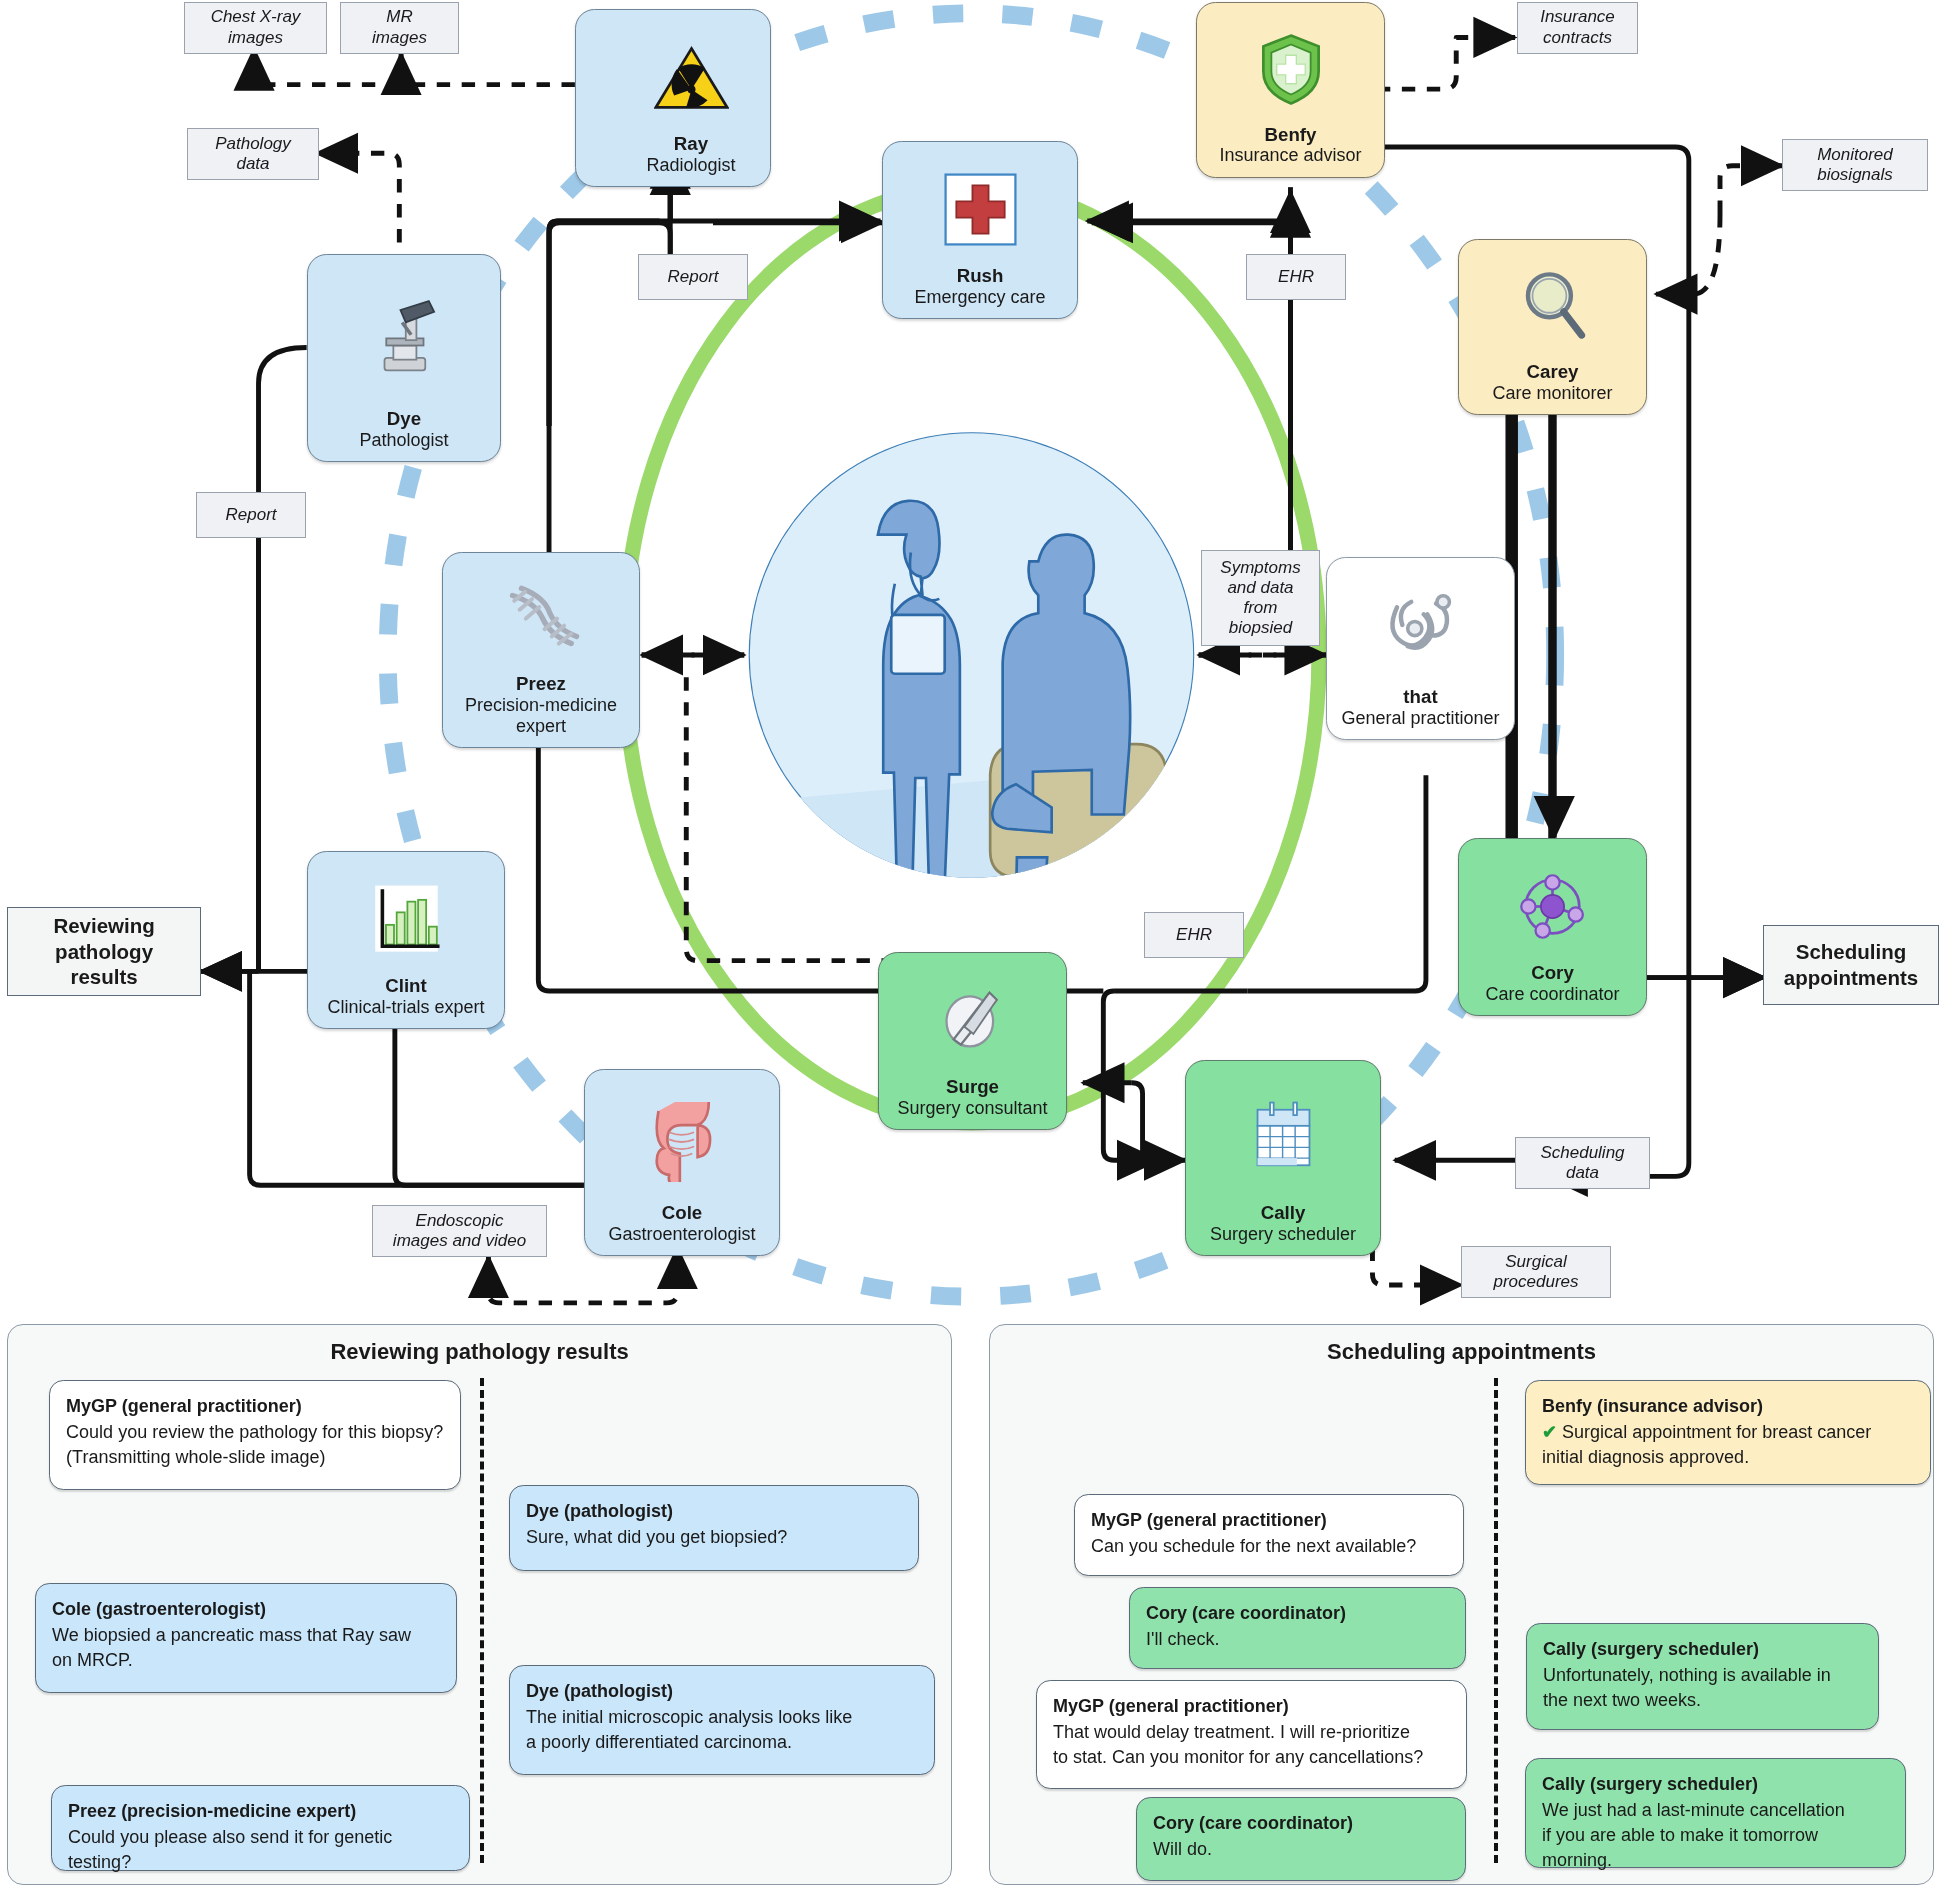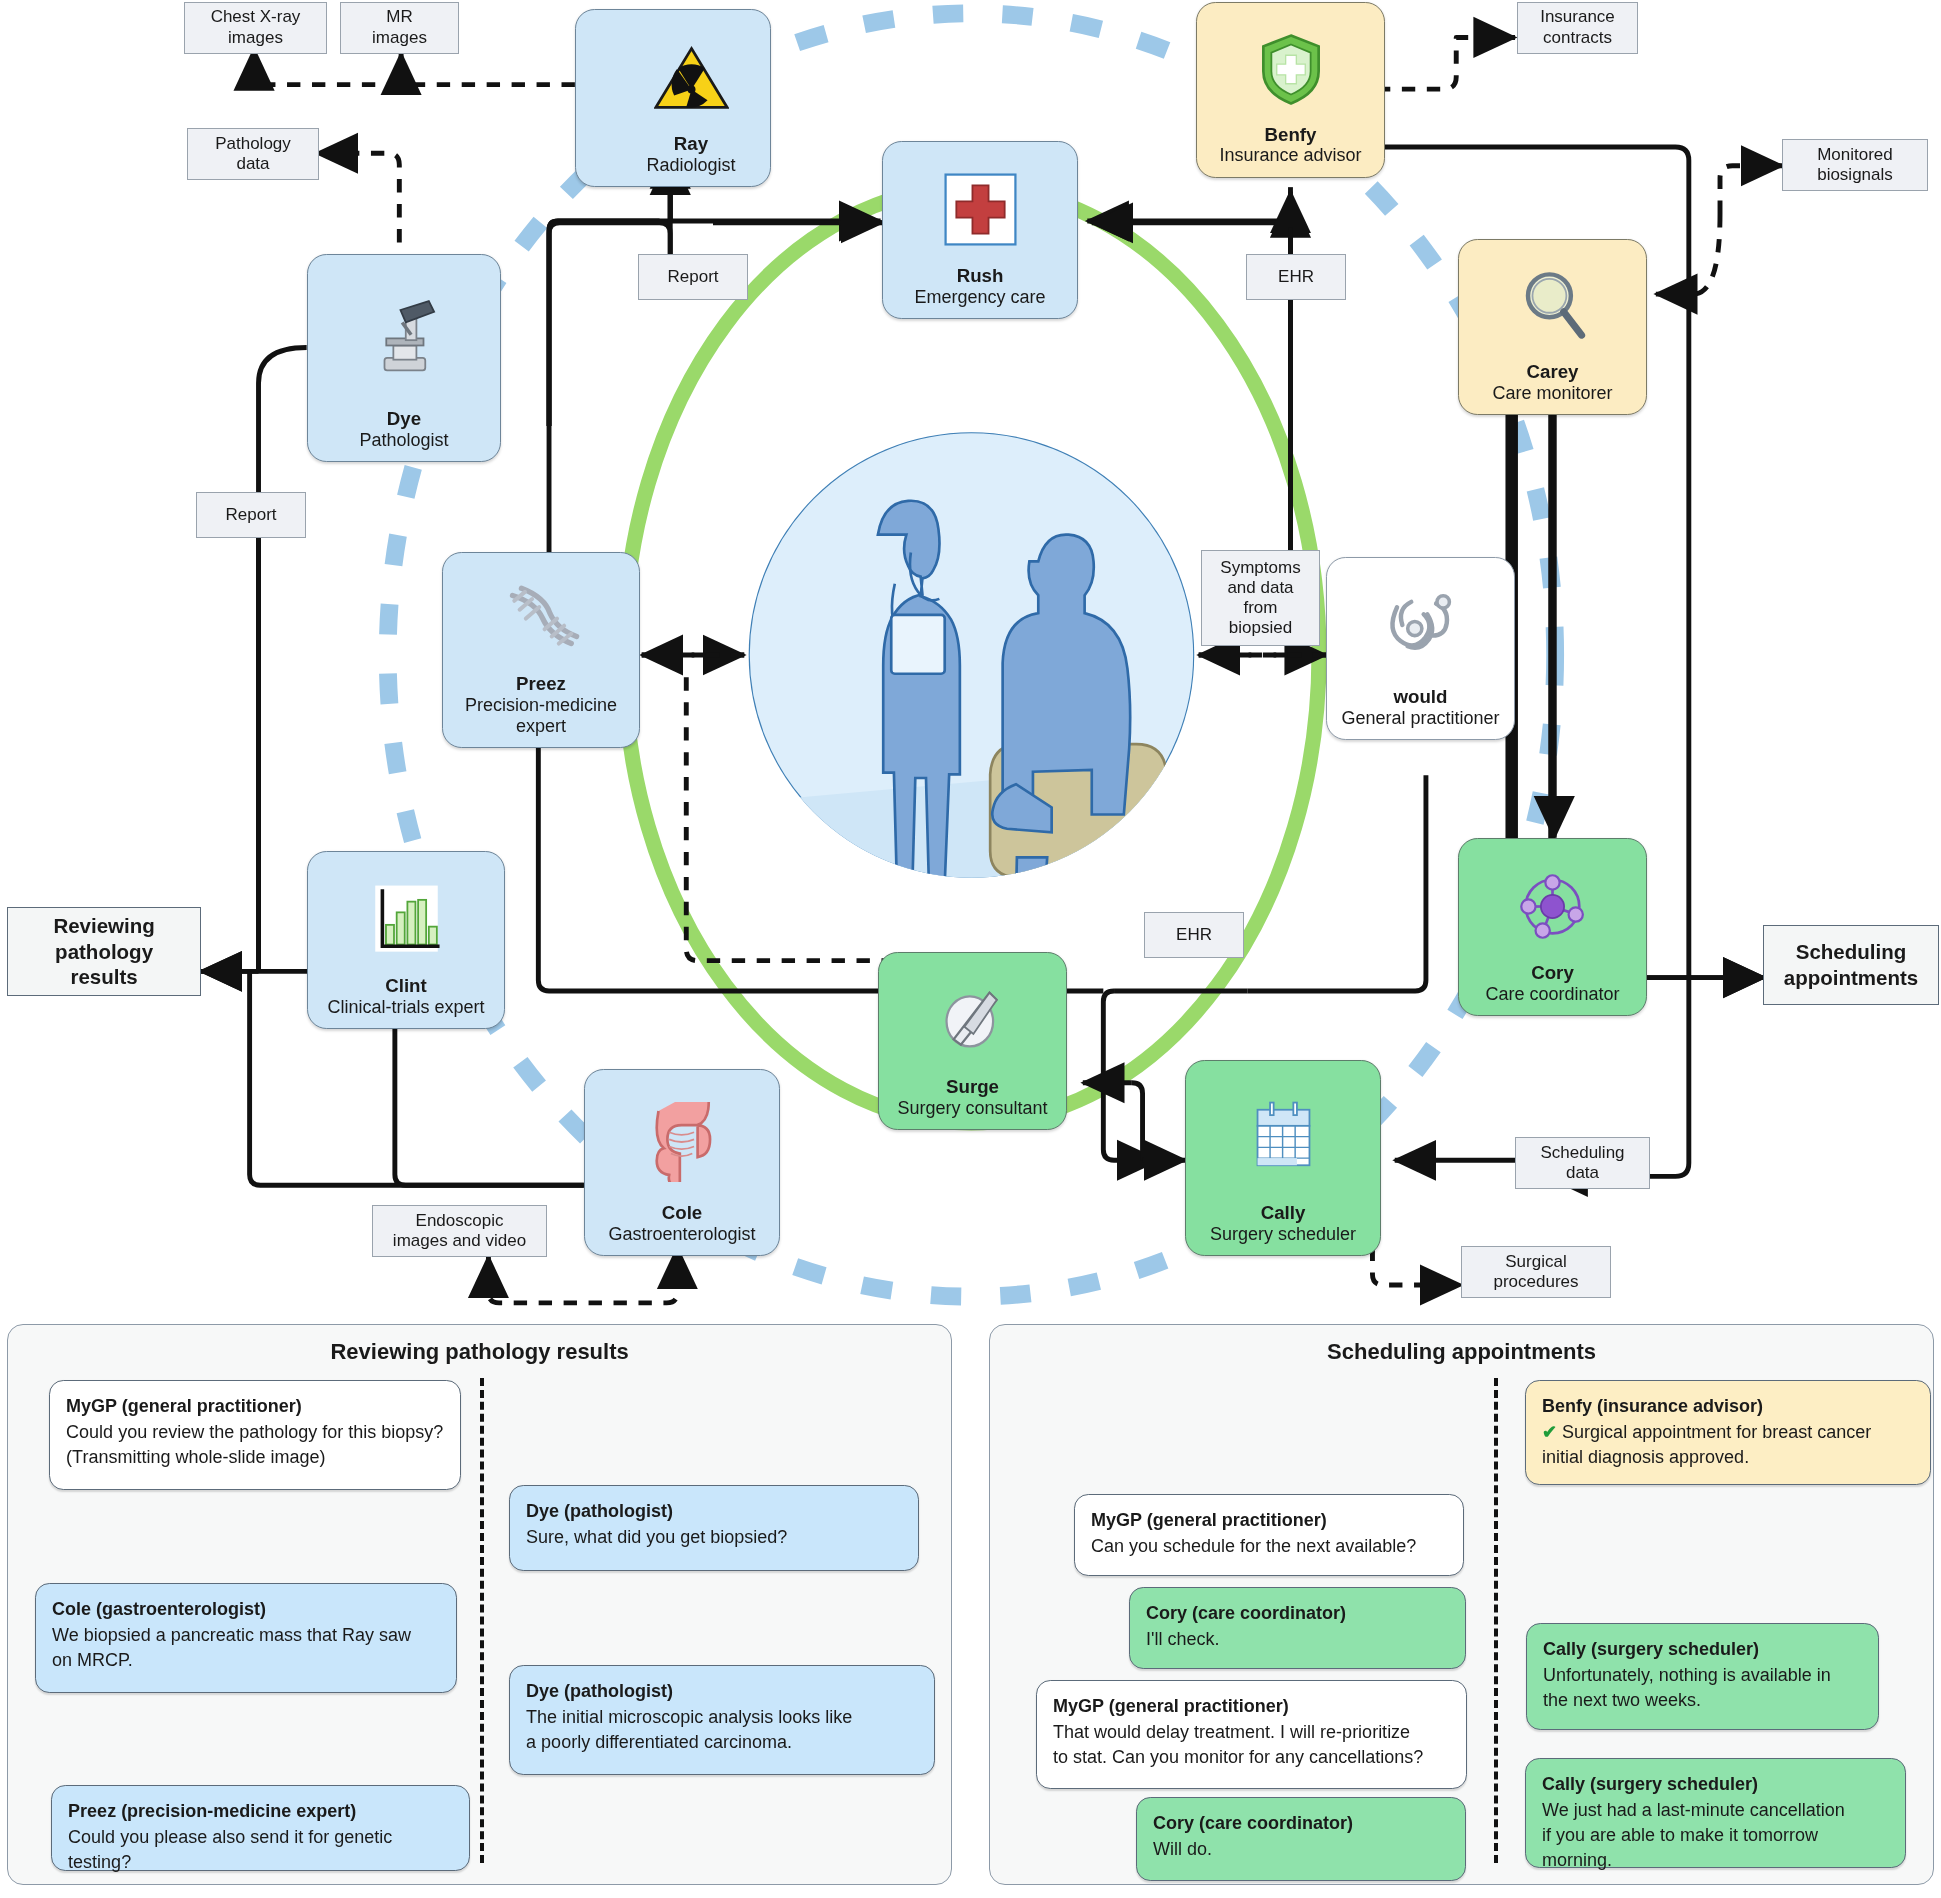--- a/index.html
+++ b/index.html
@@ -20,21 +20,21 @@
   .node .rl{font-size:18px;line-height:1.15;text-align:center;padding:0 5.3px 10.7px;}
   .n-blue{background:#cfe6f7;border-color:#6d8599;}
   .n-yellow{background:#fcecc2;border-color:#7c7a66;}
   .n-green{background:#86e0a0;border-color:#5d7d6b;}
   .n-white{background:#ffffff;border-color:#8d9aa8;}
 
   
   .chip{position:absolute;background:#eff1f5;border:0.9px solid #9aa3ad;
         font-size:17px;line-height:1.2;text-align:center;
         display:flex;align-items:center;justify-content:center;
-        box-sizing:border-box;padding:2.7px 5.3px;}
+        box-sizing:border-box;padding:2.7px 5.3px;font-style:italic;}
   
   .scen{position:absolute;background:#f4f6f6;border:1.8px solid #5c6b7a;
         font-weight:bold;font-size:20.5px;line-height:1.25;text-align:center;
         display:flex;align-items:center;justify-content:center;box-sizing:border-box;}
 
   
   .panel{position:absolute;top:1324px;height:561px;background:#f7f8f8;
          border:1.4px solid #8d9aa8;border-radius:16px;box-sizing:border-box;}
   #panel-left{left:7.1px;width:945px;}
   #panel-right{left:989px;width:945px;}
@@ -388,21 +388,21 @@
           <g fill="none" stroke="#9aa3ae" stroke-width="5" stroke-linecap="round">
             <path d="M18 16 q-12 26 4 38 q16 12 28 -4 q10 -14 -2 -26"></path>
             <path d="M34 10 q-16 8 -10 26"></path>
             <path d="M52 24 q10 16 2 28 q-10 14 -24 8"></path>
             <path d="M62 12 q14 6 12 22 q-2 14 -16 14"></path>
           </g>
           <circle cx="70" cy="10" r="7" fill="#e9edf2" stroke="#9aa3ae" stroke-width="4"></circle>
           <circle cx="38" cy="40" r="8" fill="#e9edf2" stroke="#9aa3ae" stroke-width="4"></circle>
         </svg>
       </span>
-      <span class="nm">would</span>
+      <span class="nm">that</span>
       <span class="rl">General practitioner</span>
     </div>
 
     <div class="chip" style="left:184px;top:1.8px;width:143px;height:52px;white-space:pre-line;">Chest X-ray
 images</div>
     <div class="chip" style="left:340px;top:1.8px;width:119px;height:52px;white-space:pre-line;">MR
 images</div>
     <div class="chip" style="left:1517px;top:1.8px;width:121px;height:52px;white-space:pre-line;">Insurance
 contracts</div>
     <div class="chip" style="left:1782px;top:139px;width:146px;height:52px;white-space:pre-line;">Monitored

